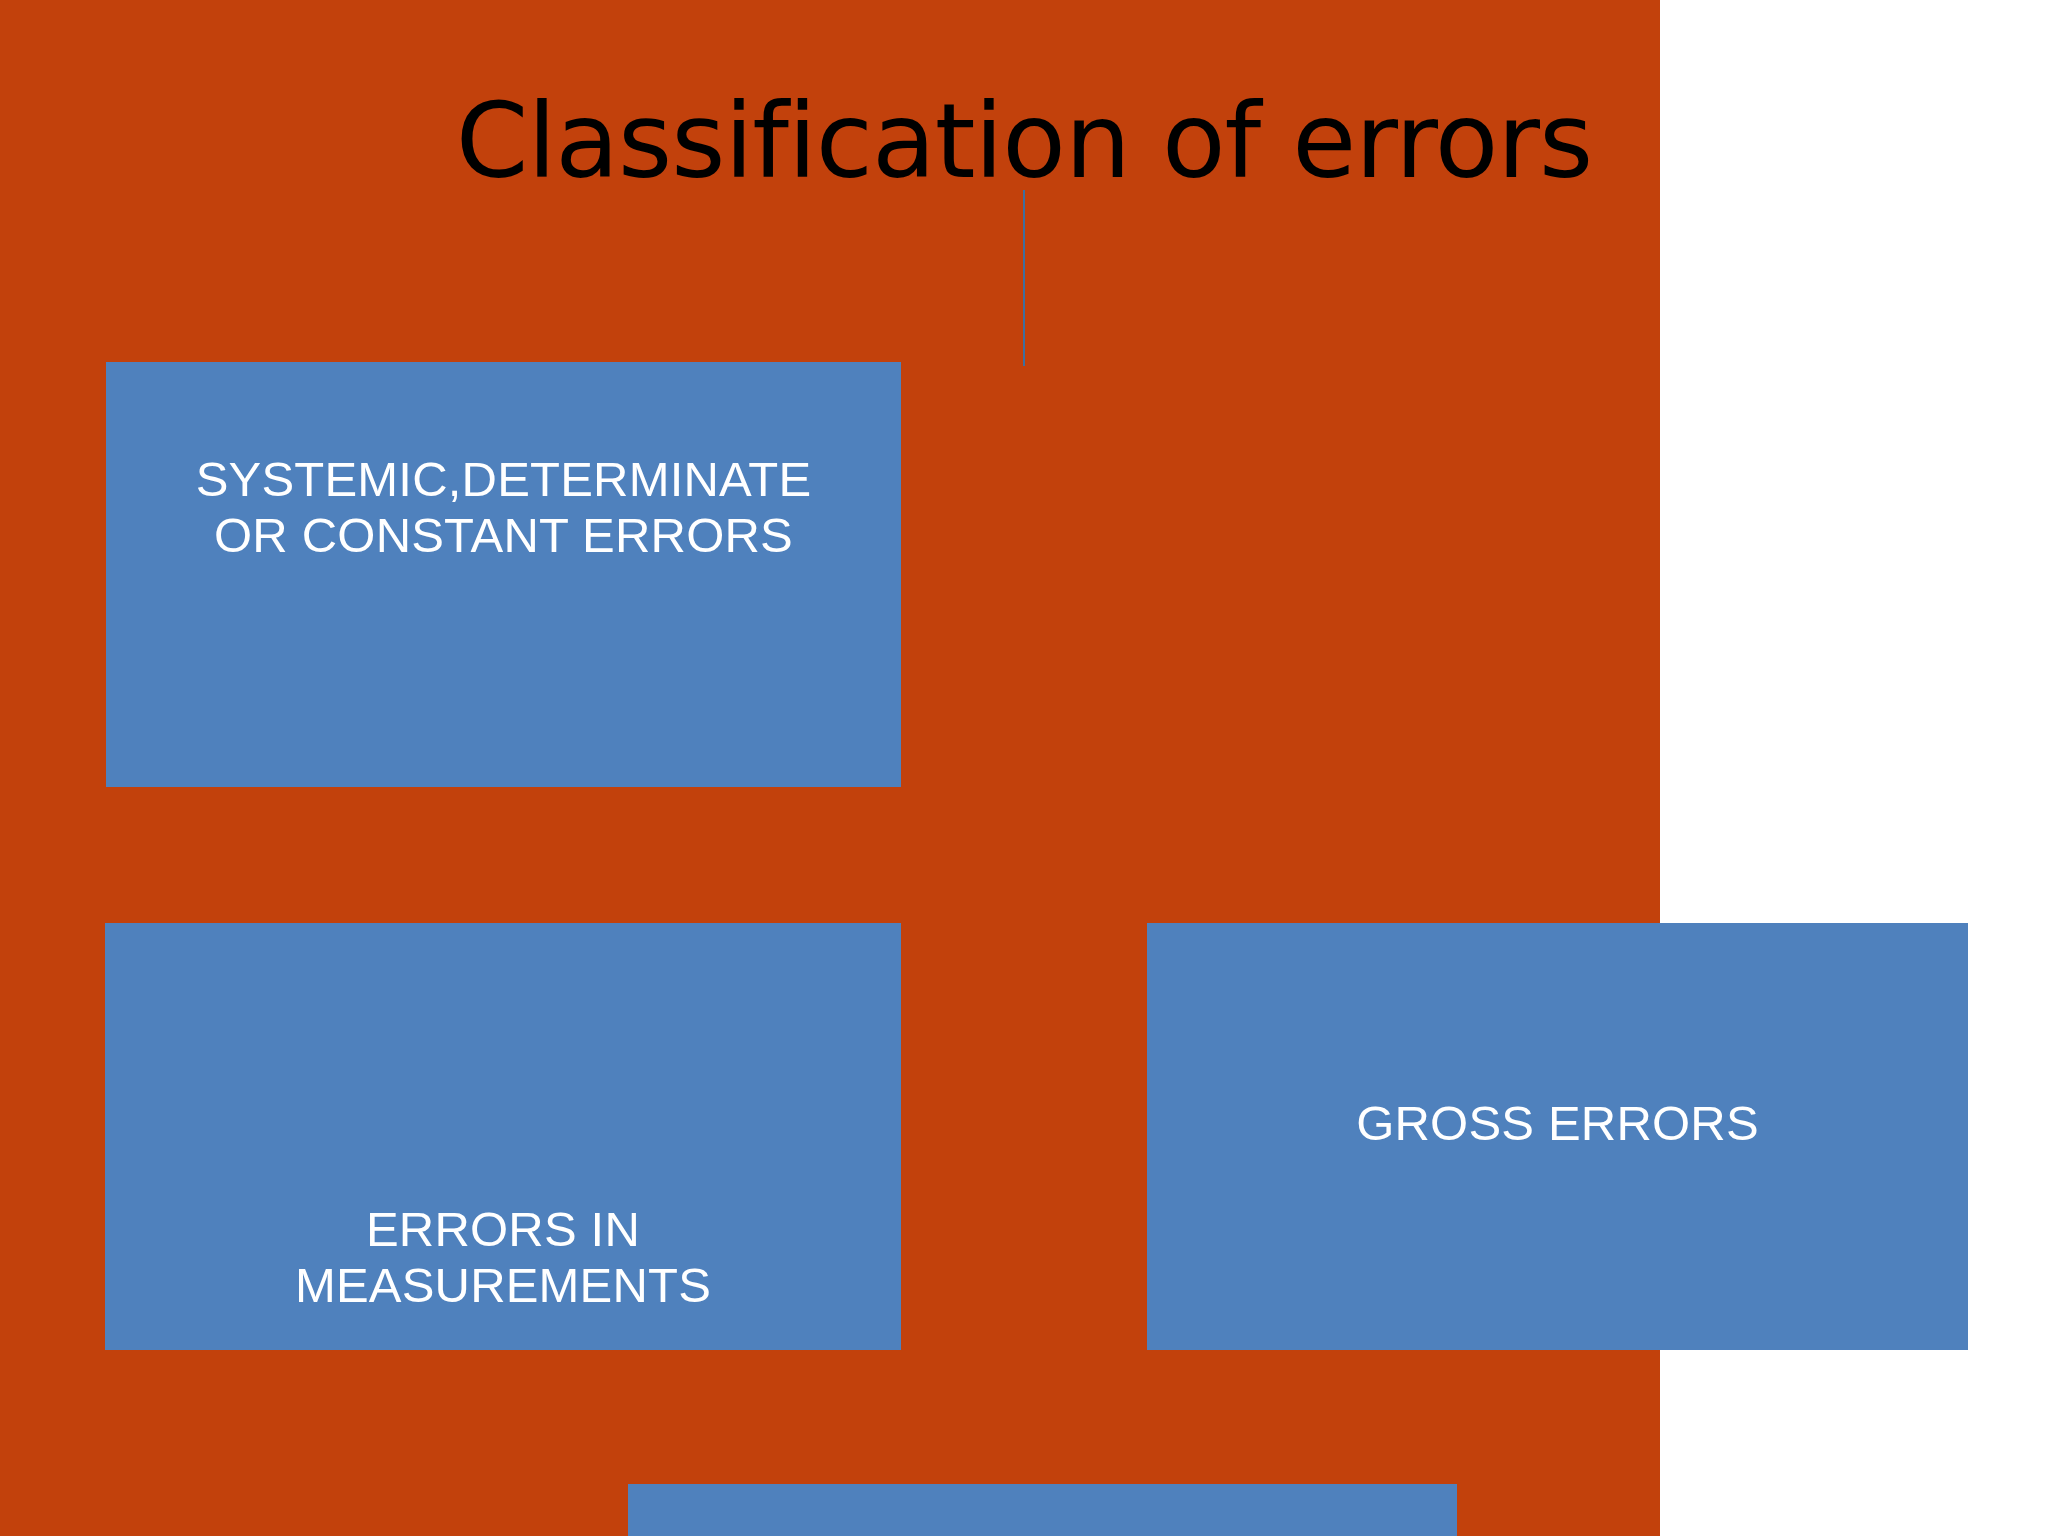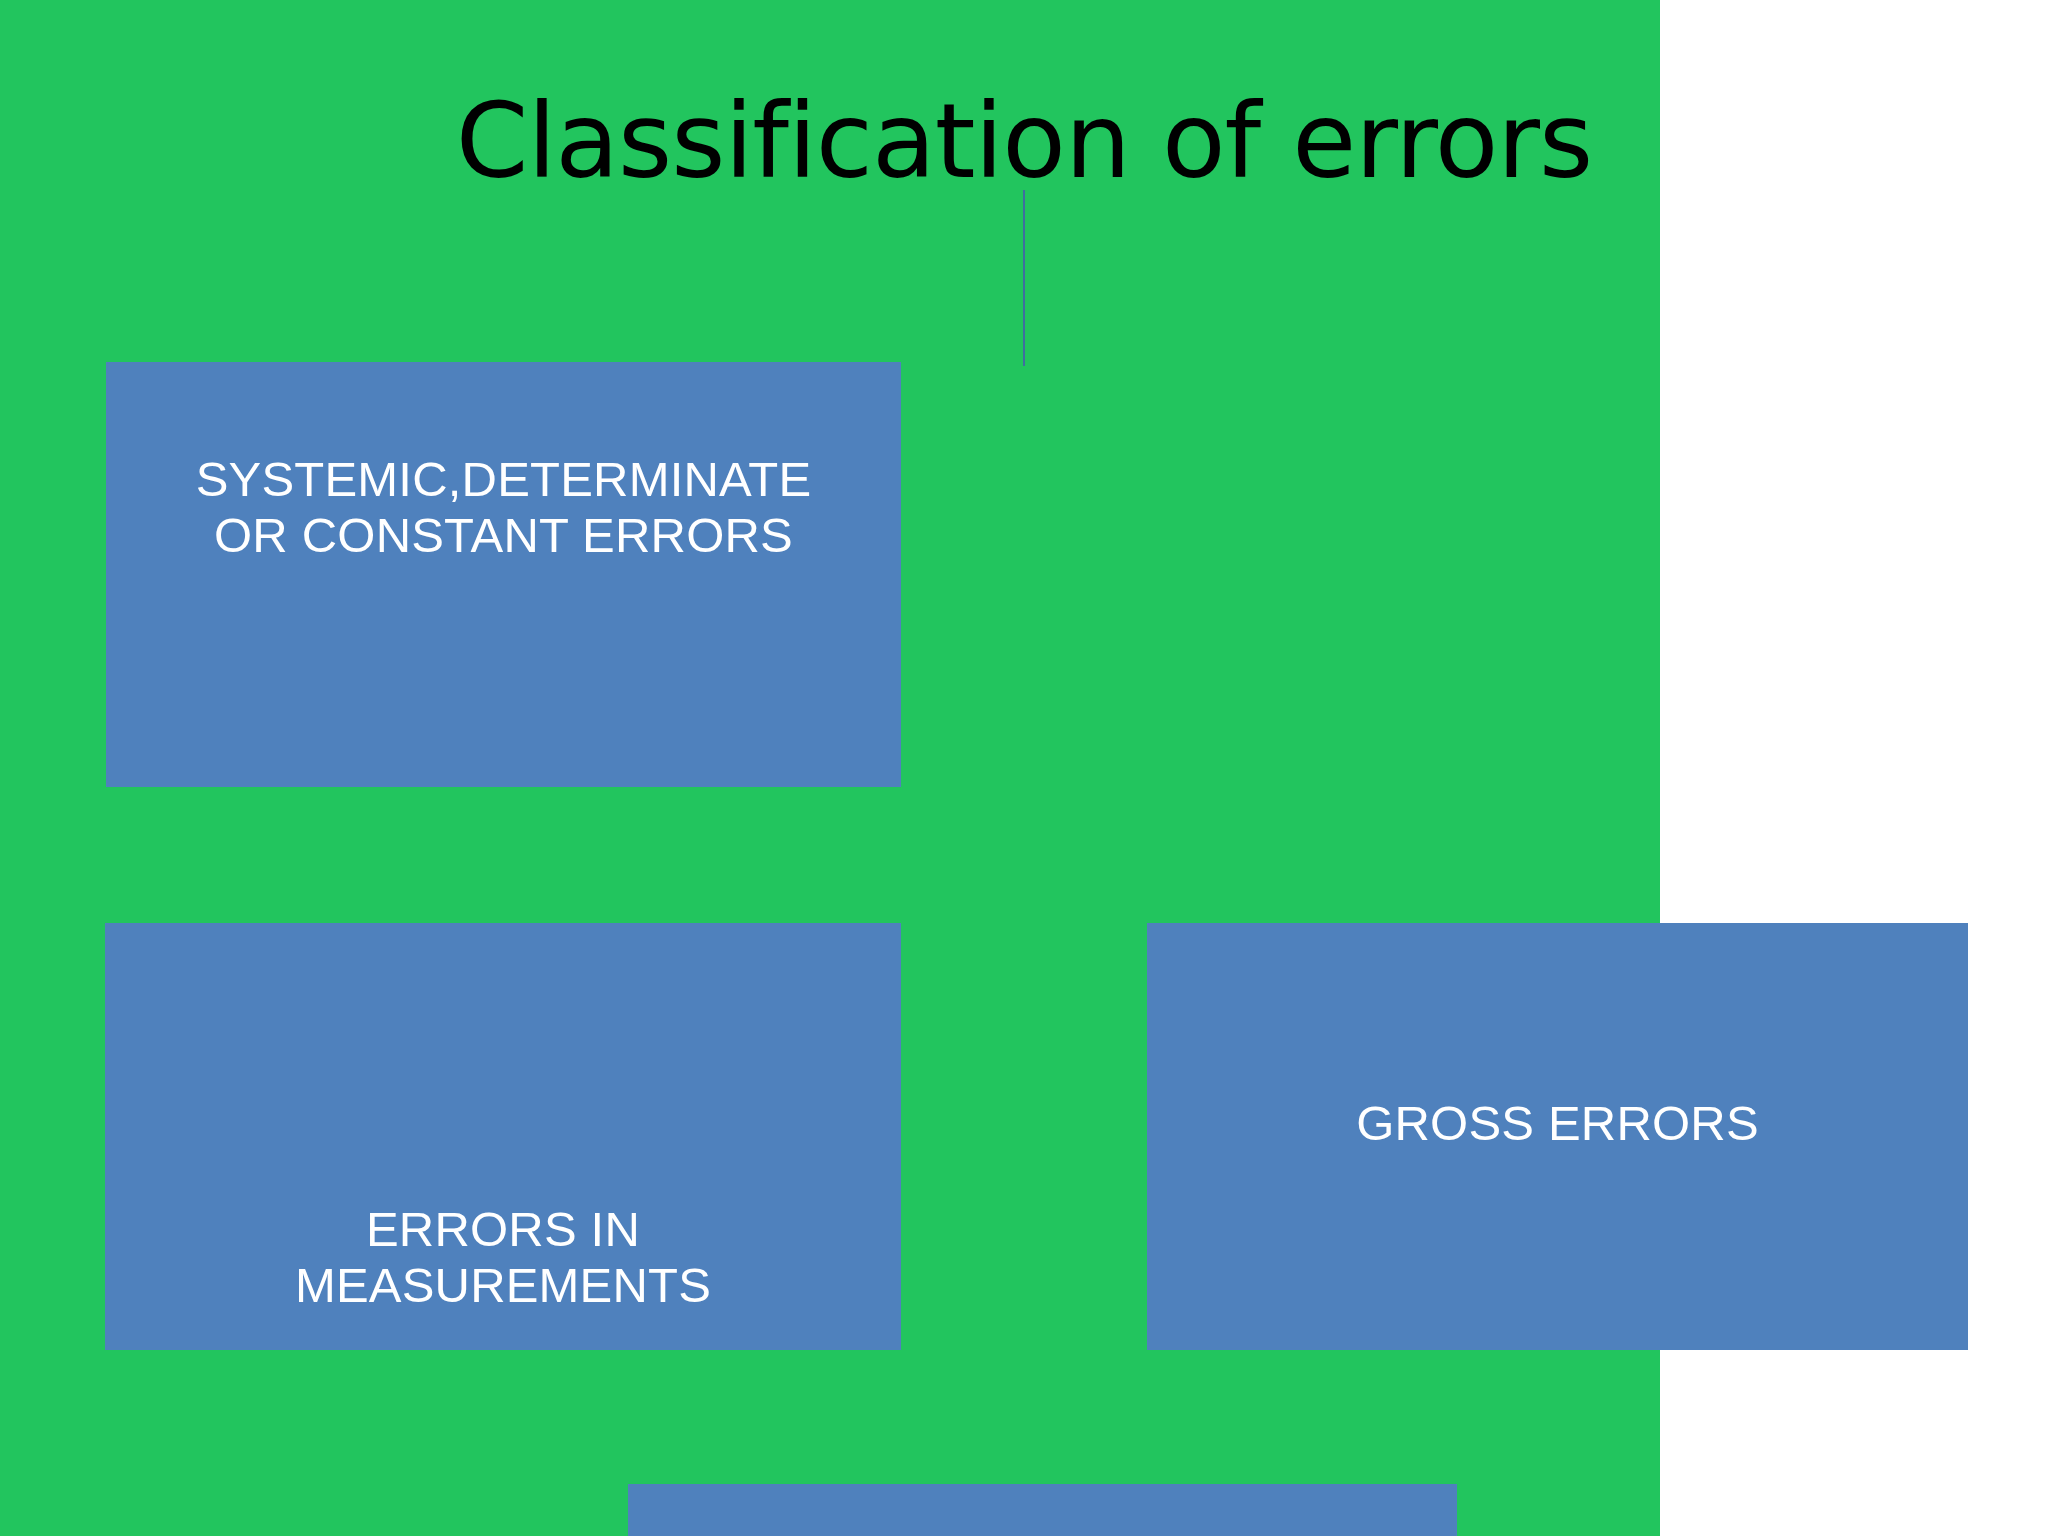--- a/index.html
+++ b/index.html
@@ -11,21 +11,21 @@
     width: 2048px;
     height: 1536px;
     overflow: hidden;
     font-family: "Liberation Sans", sans-serif;
   }
 
   #slide {
     position: relative;
     width: 1660px;
     height: 1536px;
-    background: #22c55e;
+    background: #c2410c;
   }
 
   
   #slide-title {
     position: absolute;
     left: 0;
     top: 86px;
     width: 2048px;
     text-align: center;
     font-family: "DejaVu Sans", "Liberation Sans", sans-serif;

